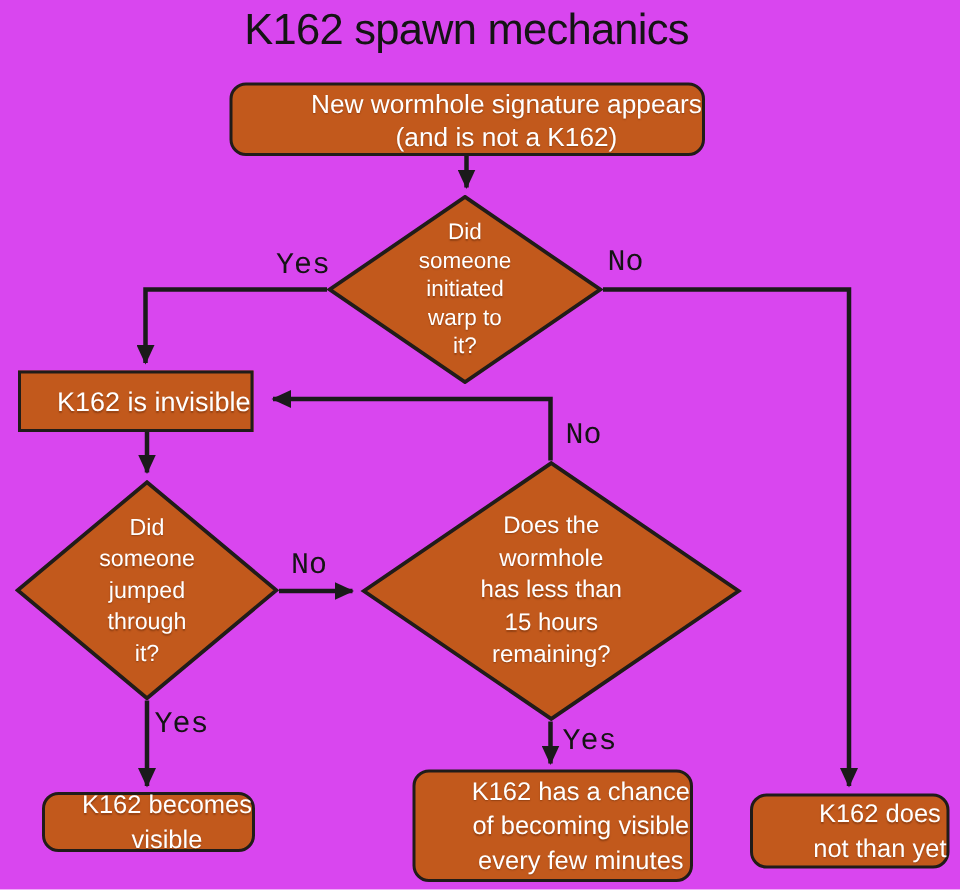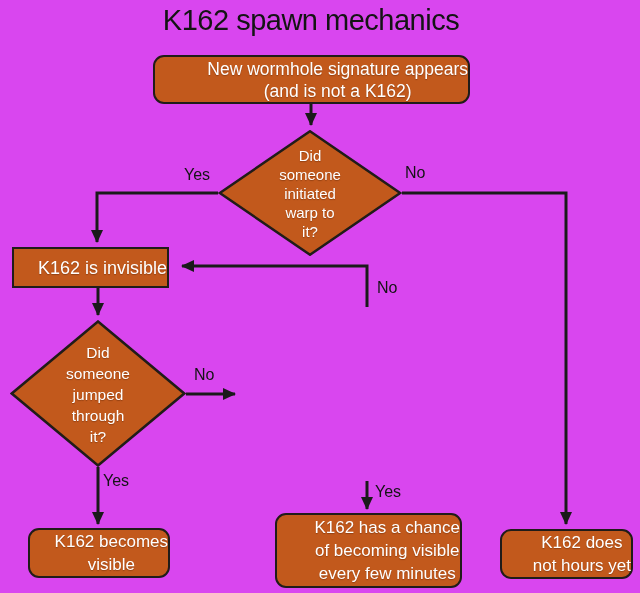--- a/index.html
+++ b/index.html
@@ -21,21 +21,21 @@
     text-shadow:0 1px 1px rgba(60,20,0,0.35);
   }
   .rounded{border-radius:11px;}
   .sharp{border-radius:0;}
   .diamond{position:absolute;}
   .diamond svg{position:absolute;left:0;top:0;width:100%;height:100%;}
   .diamond .lbl{
     position:absolute;left:0;top:50%;width:100%;transform:translateY(-50%);
   }
   .edge-label{
-    position:absolute;font-size:16px;color:#141414;white-space:nowrap;
+    position:absolute;font-size:20px;color:#141414;white-space:nowrap;font-family:Liberation Mono, monospace;
   }
   
   .n-start .lbl{font-size:17.5px;line-height:22px;}
   .n-invisible .lbl{font-size:18px;line-height:20px;}
   .n-bottom .lbl{font-size:17px;line-height:23px;}
   .d-small .lbl{font-size:15px;line-height:19px;}
   .d-mid .lbl{font-size:15.5px;line-height:21px;}
   .d-big .lbl{font-size:16px;line-height:21.5px;}
 </style>
 </head>
@@ -65,34 +65,34 @@
 
   <div class="node rounded n-start" style="left:153px;top:55px;width:317px;height:49px;">
     <span class="lbl">New wormhole signature appears
 (and is not a K162)</span>
   </div>
 
   <div class="node sharp n-invisible" style="left:12px;top:247px;width:157px;height:41px;">
     <span class="lbl">K162 is invisible</span>
   </div>
 
-  <div class="node rounded n-bottom" style="left:28px;top:528px;width:142px;height:50px;">
+  <div class="node rounded n-bottom" style="left:28px;top:528px;width:142px;height:40px;">
     <span class="lbl">K162 becomes
 visible</span>
   </div>
 
   <div class="node rounded n-bottom" style="left:275px;top:513px;width:187px;height:75px;">
     <span class="lbl">K162 has a chance
 of becoming visible
 every few minutes</span>
   </div>
 
   <div class="node rounded n-bottom" style="left:500px;top:529px;width:133px;height:50px;">
     <span class="lbl">K162 does
-not hours yet</span>
+not than yet</span>
   </div>
 
   <div class="diamond d-small" style="left:218px;top:130px;width:184px;height:126px;">
     <svg viewBox="0 0 100 100" preserveAspectRatio="none">
       <polygon points="50,1 99,50 50,99 1,50" fill="#C2591C" stroke="#201C19" stroke-width="2.5" vector-effect="non-scaling-stroke"></polygon>
     </svg>
     <span class="lbl">Did
 someone
 initiated
 warp to
@@ -103,20 +103,30 @@
     <svg viewBox="0 0 100 100" preserveAspectRatio="none">
       <polygon points="50,1 99,50 50,99 1,50" fill="#C2591C" stroke="#201C19" stroke-width="2.5" vector-effect="non-scaling-stroke"></polygon>
     </svg>
     <span class="lbl">Did
 someone
 jumped
 through
 it?</span>
   </div>
 
+  <div class="diamond d-big" style="left:240px;top:307px;width:255px;height:174px;">
+    <svg viewBox="0 0 100 100" preserveAspectRatio="none">
+      <polygon points="50,1 99,50 50,99 1,50" fill="#C2591C" stroke="#201C19" stroke-width="2.5" vector-effect="non-scaling-stroke"></polygon>
+    </svg>
+    <span class="lbl">Does the
+wormhole
+has less than
+15 hours
+remaining?</span>
+  </div>
 
   <div class="edge-label" style="left:184px;top:166px;">Yes</div>
   <div class="edge-label" style="left:405px;top:164px;">No</div>
   <div class="edge-label" style="left:377px;top:279px;">No</div>
   <div class="edge-label" style="left:194px;top:366px;">No</div>
   <div class="edge-label" style="left:103px;top:472px;">Yes</div>
   <div class="edge-label" style="left:375px;top:483px;">Yes</div>
 
 </div>
 

